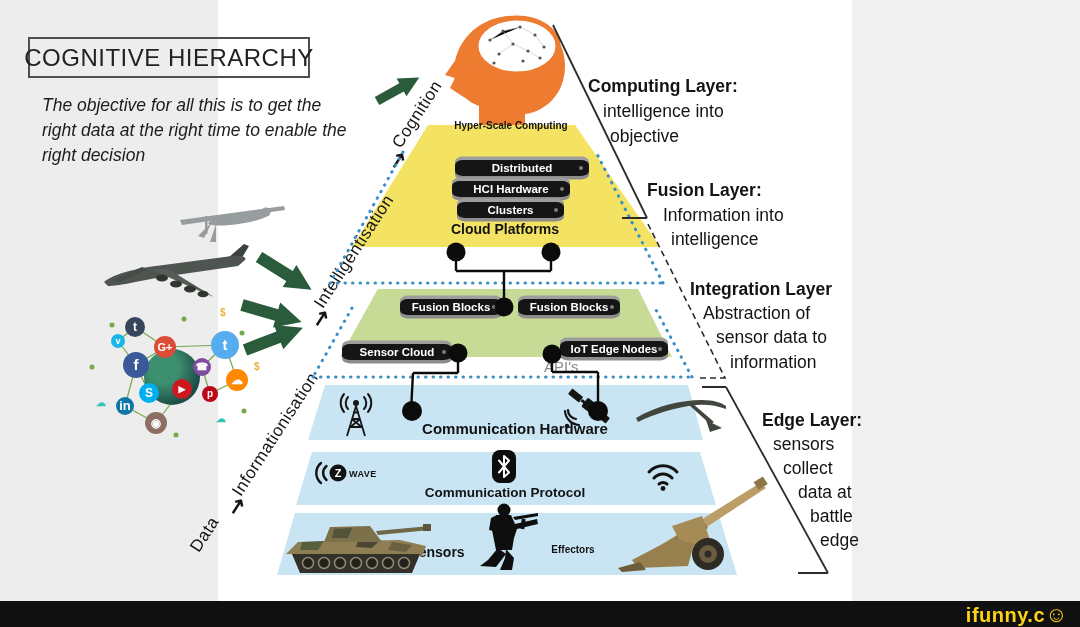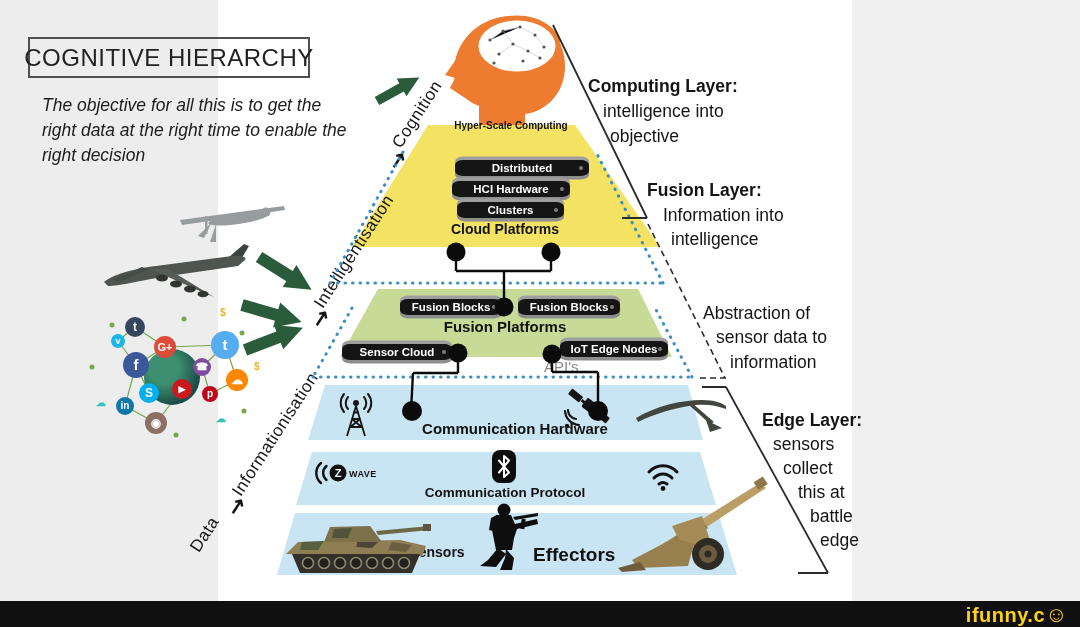--- a/index.html
+++ b/index.html
@@ -103,21 +103,21 @@
     <span class="si" style="left: 53px; top: 12px; width: 20px; height: 20px; font-size: 12px; line-height: 20px; background: rgb(54, 70, 93);">t</span>
     <span class="si" style="left: 39px; top: 29px; width: 14px; height: 14px; font-size: 9px; line-height: 14px; background: rgb(26, 183, 234);">v</span>
     <span class="si" style="left: 82px; top: 31px; width: 22px; height: 22px; font-size: 11px; line-height: 22px; background: rgb(221, 75, 57);">G+</span>
     <span class="si" style="left: 139px; top: 26px; width: 28px; height: 28px; font-size: 15px; line-height: 28px; background: rgb(85, 172, 238);">t</span>
     <span class="si" style="left: 51px; top: 47px; width: 26px; height: 26px; font-size: 15px; line-height: 26px; background: rgb(59, 89, 152);">f</span>
     <span class="si" style="left: 121px; top: 53px; width: 18px; height: 18px; font-size: 10px; line-height: 18px; background: rgb(127, 77, 160);">☎</span>
     <span class="si" style="left: 154px; top: 64px; width: 22px; height: 22px; font-size: 12px; line-height: 22px; background: rgb(255, 136, 0);">☁</span>
     <span class="si" style="left: 67px; top: 78px; width: 20px; height: 20px; font-size: 12px; line-height: 20px; background: rgb(0, 175, 240);">S</span>
     <span class="si" style="left: 100px; top: 74px; width: 20px; height: 20px; font-size: 9px; line-height: 20px; background: rgb(204, 24, 30);">▶</span>
     <span class="si" style="left: 130px; top: 81px; width: 16px; height: 16px; font-size: 10px; line-height: 16px; background: rgb(189, 8, 28);">p</span>
-    <span class="si" style="left: 44px; top: 92px; width: 18px; height: 18px; font-size: 10px; line-height: 18px; background: rgb(14, 118, 168);">in</span>
+    <span class="si" style="left: 44px; top: 92px; width: 18px; height: 18px; font-size: 13px; line-height: 18px; background: rgb(14, 118, 168);">in</span>
     <span class="si" style="left: 73px; top: 107px; width: 22px; height: 22px; font-size: 12px; line-height: 22px; background: rgb(141, 110, 99);">◉</span>
     <span class="accent" style="left: 148px; top: 2px; color: rgb(232, 179, 58);">$</span>
     <span class="accent" style="left: 182px; top: 56px; color: rgb(232, 179, 58);">$</span>
     <span class="accent" style="left: 24px; top: 92px; color: rgb(53, 196, 181);">☁</span>
     <span class="accent" style="left: 144px; top: 108px; color: rgb(53, 196, 181);">☁</span>
   </div>
 
   <svg style="left:424px;top:8px" width="155" height="126" viewBox="0 0 155 126">
     <g style="fill: rgb(237, 124, 49);">
       <path d="M55,126 L55,98 C38,92 28,76 30,60 C33,28 60,8 88,8 C118,8 141,28 141,58 C141,86 121,104 101,106 L101,126 Z"></path>
@@ -149,29 +149,28 @@
   <div class="layer" style="left: 277px; top: 513px; width: 460px; height: 62px; clip-path: polygon(3.9% 0px, 95.9% 0px, 100% 100%, 0px 100%); background: rgb(201, 228, 242);"></div>
 
   <div class="caption" style="left:431px;top:120px;width:160px;font-size:10px;line-height:1.15;white-space:normal">Hyper-Scale Computing</div>
   <div class="server" style="left:455px;top:160px;width:134px">Distributed</div>
   <div class="server" style="left:452px;top:181px;width:118px">HCI Hardware</div>
   <div class="server" style="left:457px;top:202px;width:107px">Clusters</div>
   <div class="caption" style="left:430px;top:221px;width:150px;font-size:14px">Cloud Platforms</div>
 
   <div class="server" style="left:400px;top:299px;width:102px">Fusion Blocks</div>
   <div class="server" style="left:518px;top:299px;width:102px">Fusion Blocks</div>
-  <div class="caption" style="left:425px;top:318px;width:160px;font-size:15px">Fusion Platforms</div>
   <div class="server" style="left:342px;top:344px;width:110px">Sensor Cloud</div>
   <div class="server" style="left:560px;top:341px;width:108px">IoT Edge Nodes</div>
   <div class="api-label">API's</div>
 
   <div class="caption" style="left:420px;top:420px;width:190px;font-size:15px">Communication Hardware</div>
   <div class="caption" style="left:415px;top:485px;width:180px;font-size:13.5px">Communication Protocol</div>
   <div class="caption" style="left:402px;top:544px;width:70px;font-size:14px">Sensors</div>
-  <div class="caption" style="left:533px;top:544px;width:80px;font-size:19px">Effectors</div>
+  <div class="caption" style="left:533px;top:544px;width:80px;font-size:10px">Effectors</div>
 
   <svg style="left:336px;top:392px" width="40" height="46" viewBox="0 0 40 46">
     <circle cx="20" cy="11" r="3" fill="#161616"></circle>
     <g stroke="#161616" stroke-width="2" fill="none" stroke-linecap="round">
       <path d="M12,17 a9,9 0 0 1 0,-12 M28,5 a9,9 0 0 1 0,12"></path>
       <path d="M8,20 a14,14 0 0 1 0,-18 M32,2 a14,14 0 0 1 0,18"></path>
     </g>
     <g stroke="#161616" stroke-width="1.8" fill="none">
       <path d="M20,14 L11,44 M20,14 L29,44 M13.5,35 L26.5,35 M15.5,27 L24.5,27 M17,20.5 L23,20.5 M14.5,35 L24,27 M25.5,35 L16,27"></path>
     </g>
@@ -267,27 +266,28 @@
   <div class="axis-label" style="left:327px;top:292px">Intelligentisation</div>
   <div class="axis-arrow" style="left:389px;top:148px">↗</div>
   <div class="axis-label" style="left:405px;top:132px">Cognition</div>
 
   <div class="co-title" style="left:588px;top:76px">Computing Layer:</div>
   <div class="co-line" style="left:603px;top:101px">intelligence into</div>
   <div class="co-line" style="left:610px;top:126px">objective</div>
   <div class="co-title" style="left:647px;top:180px">Fusion Layer:</div>
   <div class="co-line" style="left:663px;top:205px">Information into</div>
   <div class="co-line" style="left:671px;top:229px">intelligence</div>
+  <div class="co-title" style="left:690px;top:279px">Integration Layer</div>
   <div class="co-line" style="left:703px;top:303px">Abstraction of</div>
   <div class="co-line" style="left:716px;top:327px">sensor data to</div>
   <div class="co-line" style="left:730px;top:352px">information</div>
   <div class="co-title" style="left:762px;top:410px">Edge Layer:</div>
   <div class="co-line" style="left:773px;top:434px">sensors</div>
   <div class="co-line" style="left:783px;top:458px">collect</div>
-  <div class="co-line" style="left:798px;top:482px">this at</div>
+  <div class="co-line" style="left:798px;top:482px">data at</div>
   <div class="co-line" style="left:810px;top:506px">battle</div>
   <div class="co-line" style="left:820px;top:530px">edge</div>
 
   <svg class="overlay" width="1080" height="601" viewBox="0 0 1080 601">
     <g fill="none" stroke-width="3" stroke-linecap="round" stroke-dasharray="0.5 7" style="stroke: rgb(58, 142, 198);">
       <path d="M403,152 L330,283 M330,283 L663,283 M663,283 L596,152"></path>
       <path d="M352,308 L313,377 M313,377 L692,377 M692,377 L655,308"></path>
     </g>
     <g stroke="#0b0b0b" stroke-width="2.4" fill="none">
       <path d="M456,252 L456,271 M551,252 L551,271 M456,271 L551,271 M504,271 L504,307"></path>

